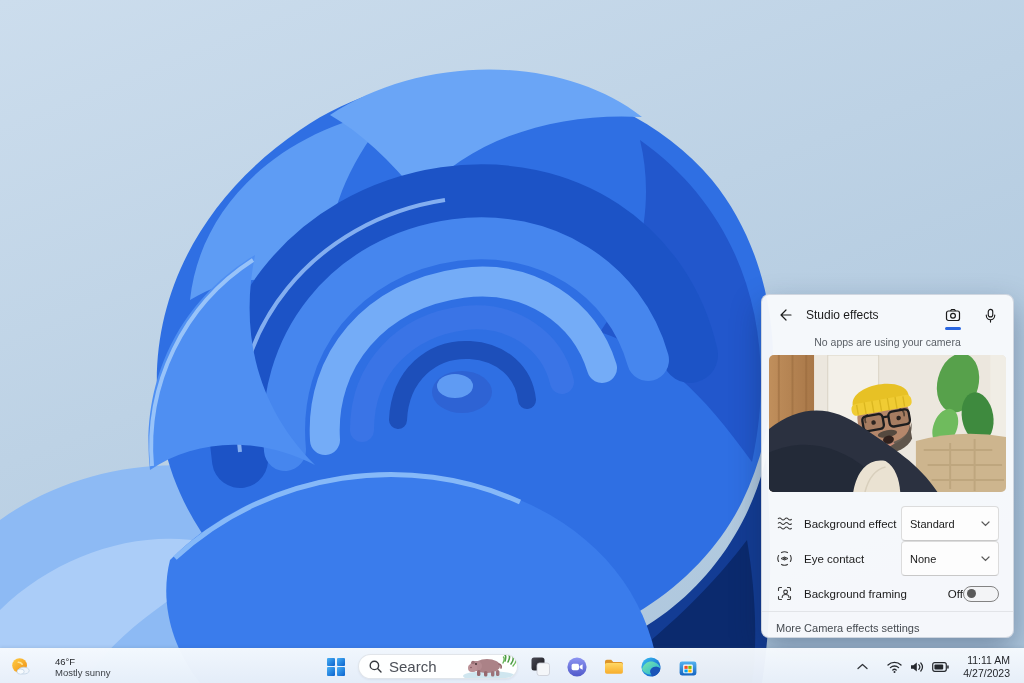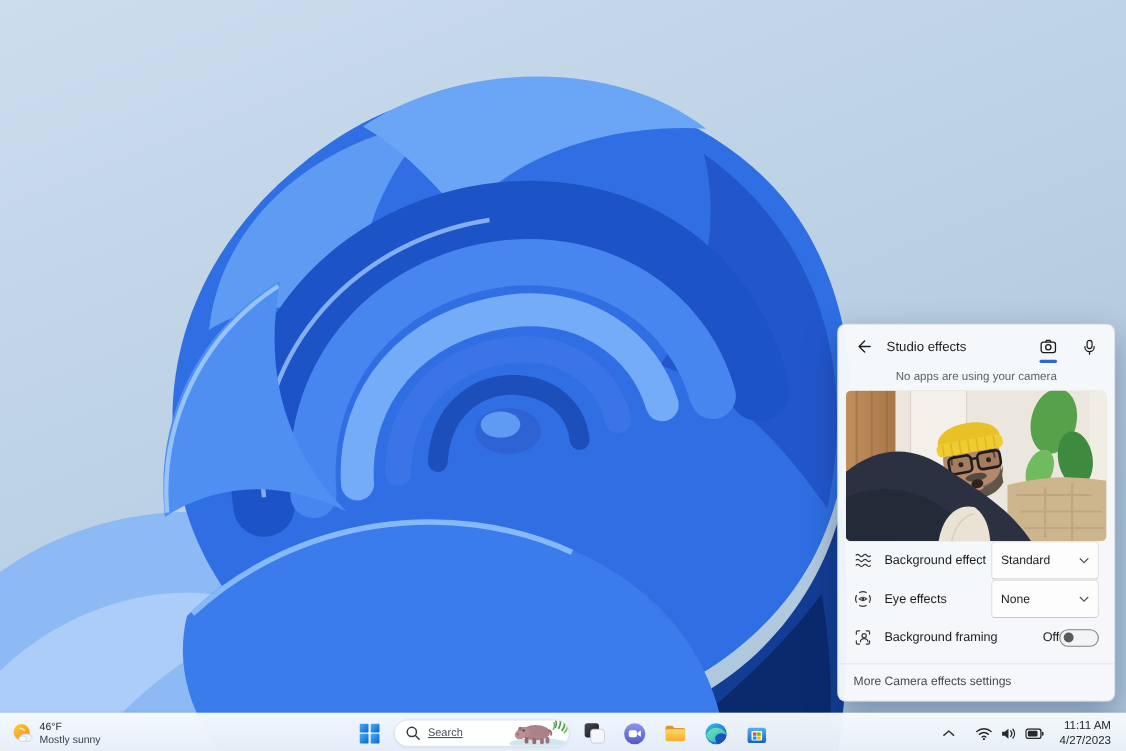--- a/index.html
+++ b/index.html
@@ -21,21 +21,21 @@
   }
   .panel-header { display:flex; align-items:center; padding:11px 14px 4px 14px; }
   .back-btn { width:18px; height:18px; display:flex; align-items:center; justify-content:center; cursor:pointer; }
   .panel-title { font-size:12px; margin-left:12px; color:#1b1b1b; }
   .header-icons { margin-left:auto; display:flex; gap:19px; align-items:center; }
   .hdr-icon { position:relative; width:18px; height:18px; display:flex; align-items:center; justify-content:center; }
   .hdr-icon.active::after { content:""; position:absolute; left:1px; right:1px; bottom:-6px; height:3px; border-radius:2px; background:#2a66e0; }
   .panel-status { text-align:center; font-size:10.5px; color:#5a5f66; padding:8px 0 7px 0; }
   .preview { margin:0 7px; height:137px; border-radius:5px; overflow:hidden; background:#e9e4da; flex:none; }
   .preview svg { display:block; width:100%; height:100%; }
-  .rows { padding:0 0 0 0; }
+  .rows { padding:14px 0 0 0; }
   .row { display:flex; align-items:center; height:35px; padding:0 14px; }
   .row-icon { width:16px; height:16px; margin-right:12px; flex:none; display:flex; align-items:center; justify-content:center; }
   .row-label { flex:1; font-size:11.5px; color:#1b1b1b; }
   .dropdown {
     width:98px; height:35px; background:#fdfdfd;
     border:1px solid #dcdcdc; border-bottom-color:#c8c8c8; border-radius:4px;
     display:flex; align-items:center; justify-content:space-between;
     padding:0 8px; font-size:11px; color:#1b1b1b; cursor:pointer;
   }
   .toggle-wrap { display:flex; align-items:center; gap:0; }
@@ -50,34 +50,34 @@
     font-size:11px; color:#454a50; cursor:pointer;
   }
 
   
   .taskbar {
     position:absolute; left:0; right:0; bottom:0; height:35px;
     background:linear-gradient(180deg, rgba(246,250,254,.97), rgba(233,240,249,.97));
     border-top:1px solid rgba(255,255,255,.55);
     box-shadow:0 -1px 3px rgba(60,80,110,.12);
   }
-  .weather { position:absolute; left:10px; top:0; height:35px; display:flex; align-items:center; gap:5px; cursor:pointer; }
+  .weather { position:absolute; left:10px; top:0; height:35px; display:flex; align-items:center; gap:24px; cursor:pointer; }
   .weather-text { font-size:9.5px; line-height:11px; color:#26282c; }
   .weather-text .cond { color:#3c4046; }
   .tb-center { position:absolute; left:50%; top:0; transform:translateX(-50%); height:35px; display:flex; align-items:center; gap:7px; }
   .tb-btn { width:30px; height:30px; border-radius:5px; display:flex; align-items:center; justify-content:center; cursor:pointer; }
   .start-grid { width:18px; height:18px; display:grid; grid-template-columns:1fr 1fr; gap:1.5px; }
   .start-grid div { background:linear-gradient(135deg,#49b0f5,#0b63ce); border-radius:1px; }
   .search-pill {
     height:25px; width:160px; background:rgba(255,255,255,.95);
     border:1px solid rgba(90,110,140,.18); border-radius:14px;
     display:flex; align-items:center; padding-left:10px; cursor:pointer;
     box-shadow:0 1px 2px rgba(60,80,110,.08);
   }
-  .search-pill .s-text { font-size:10px; color:#4c5058; margin-left:7px;text-decoration:underline; }
+  .search-pill .s-text { font-size:15px; color:#4c5058; margin-left:7px; }
   .search-art { margin-left:auto; height:23px; width:58px; border-radius:0 13px 13px 0; overflow:hidden; }
   .tray { position:absolute; right:10px; top:0; height:35px; display:flex; align-items:center; gap:8px; }
   .tray-chevron { width:22px; height:26px; display:flex; align-items:center; justify-content:center; border-radius:4px; cursor:pointer; }
   .tray-icons { display:flex; align-items:center; gap:8px; padding:4px 6px; border-radius:4px; cursor:pointer; }
   .clock { text-align:right; font-size:10.5px; line-height:12.5px; color:#1f2226; cursor:pointer; padding-right:4px; }
 </style>
 </head>
 <body>
 
 <svg class="wallpaper" viewBox="0 0 1024 683" preserveAspectRatio="none" aria-hidden="true">
@@ -211,21 +211,21 @@
     </div>
 
     <div class="row">
       <span class="row-icon">
         <svg width="15" height="15" viewBox="0 0 15 15">
           <path d="M4.5,1.6 A6.2,6.2 0 0 1 10.5,1.6 M13.4,4.5 A6.2,6.2 0 0 1 13.4,10.5 M10.5,13.4 A6.2,6.2 0 0 1 4.5,13.4 M1.6,10.5 A6.2,6.2 0 0 1 1.6,4.5" fill="none" stroke="#3a3a3a" stroke-width="1.1" stroke-linecap="round"></path>
           <path d="M4,7.5 q3.5,-3 7,0 q-3.5,3 -7,0 Z" fill="none" stroke="#3a3a3a" stroke-width="1"></path>
           <circle cx="7.5" cy="7.5" r="1.2" fill="#3a3a3a"></circle>
         </svg>
       </span>
-      <span class="row-label">Eye effects</span>
+      <span class="row-label">Eye contact</span>
       <div class="dropdown">
         <span>None</span>
         <svg width="9" height="6" viewBox="0 0 9 6">
           <path d="M1,1 L4.5,4.5 L8,1" fill="none" stroke="#5a5a5a" stroke-width="1.2" stroke-linecap="round"></path>
         </svg>
       </div>
     </div>
 
     <div class="row">
       <span class="row-icon">

